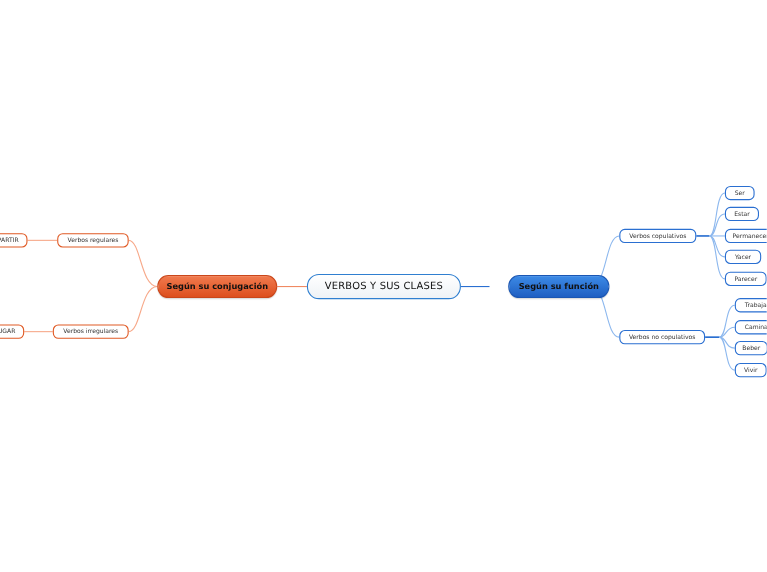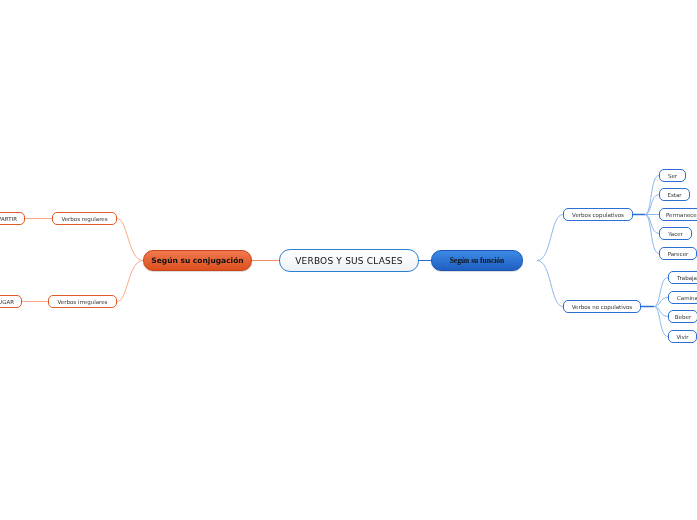--- a/index.html
+++ b/index.html
@@ -25,25 +25,24 @@
     height: 21px; border-radius: 10px;
     font-weight: bold; font-size: 7.5px; color: #111;
   }
   .main.orange {
     left: 143px; top: 250px; width: 109px;
     background: linear-gradient(#f07a4e, #dd4f1e);
     border: 1px solid #c9461a;
     box-shadow: 0 1px 1px rgba(0,0,0,0.15);
   }
   .main.blue {
-    left: 431px; top: 250px; width: 92px;
+    left: 462px; top: 250px; width: 92px;
     background: linear-gradient(#3c8ae6, #1f5fc2);
     border: 1px solid #1a56b3;
     box-shadow: 0 1px 1px rgba(0,0,0,0.15);
-    font-family: Liberation Serif, serif;
   }
   .sub {
     height: 13px; border-radius: 5px; background: #fff;
     font-size: 5.5px; color: #333;
   }
   .sub.orange { border: 1.5px solid #e05a25; }
   .sub.blue { border: 1.5px solid #2a6fd1; }
   .leaf { justify-content: center; padding: 0 2px; }
 </style>
 </head>

